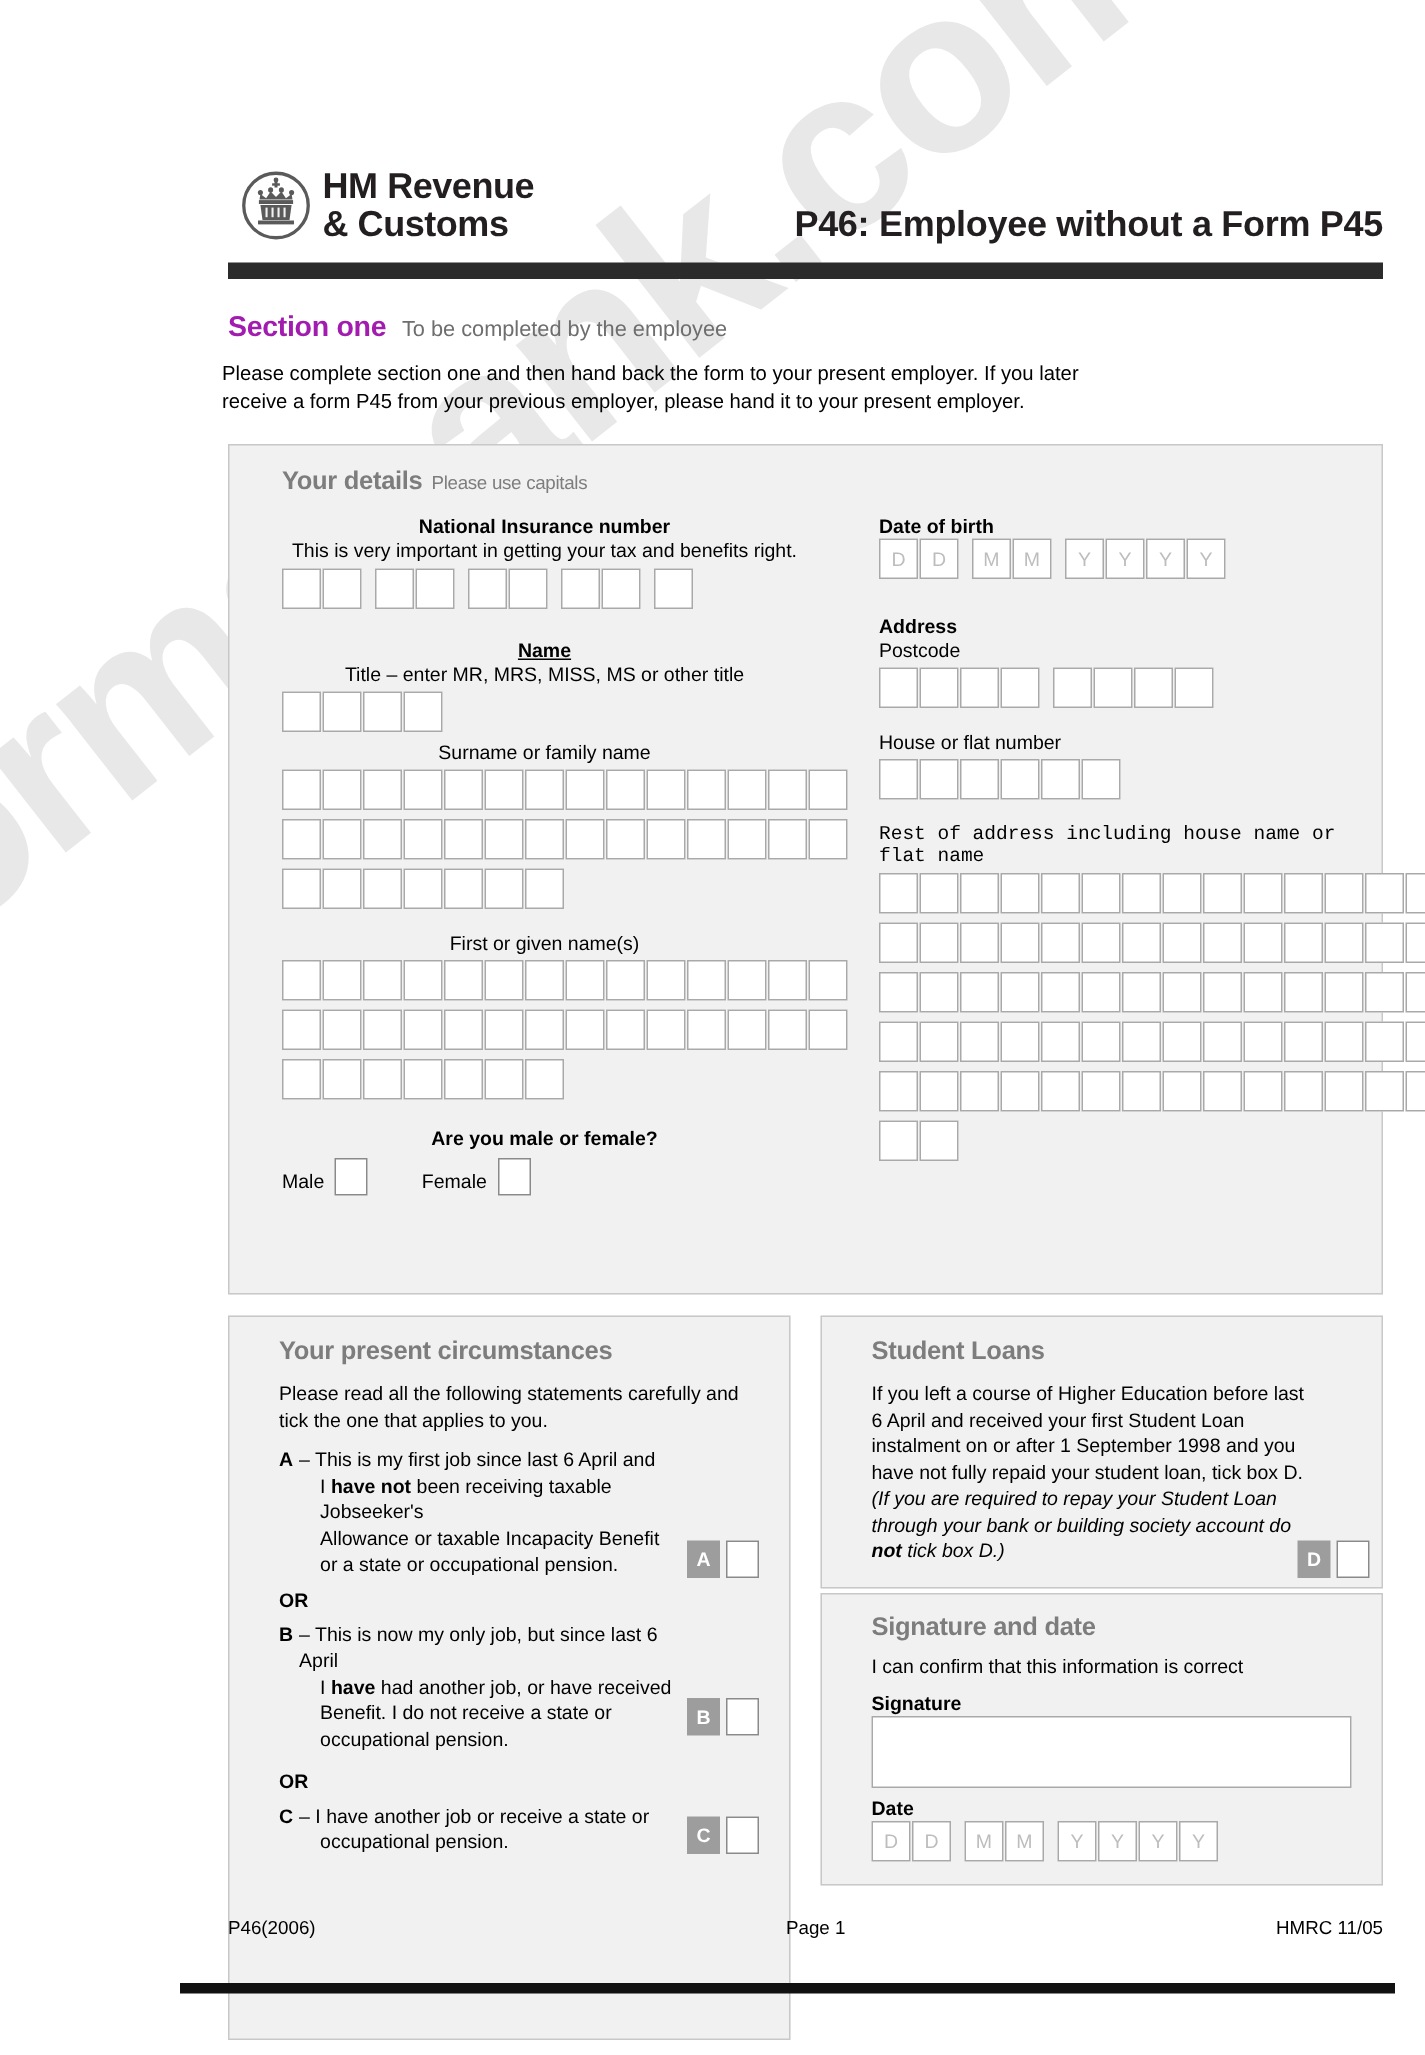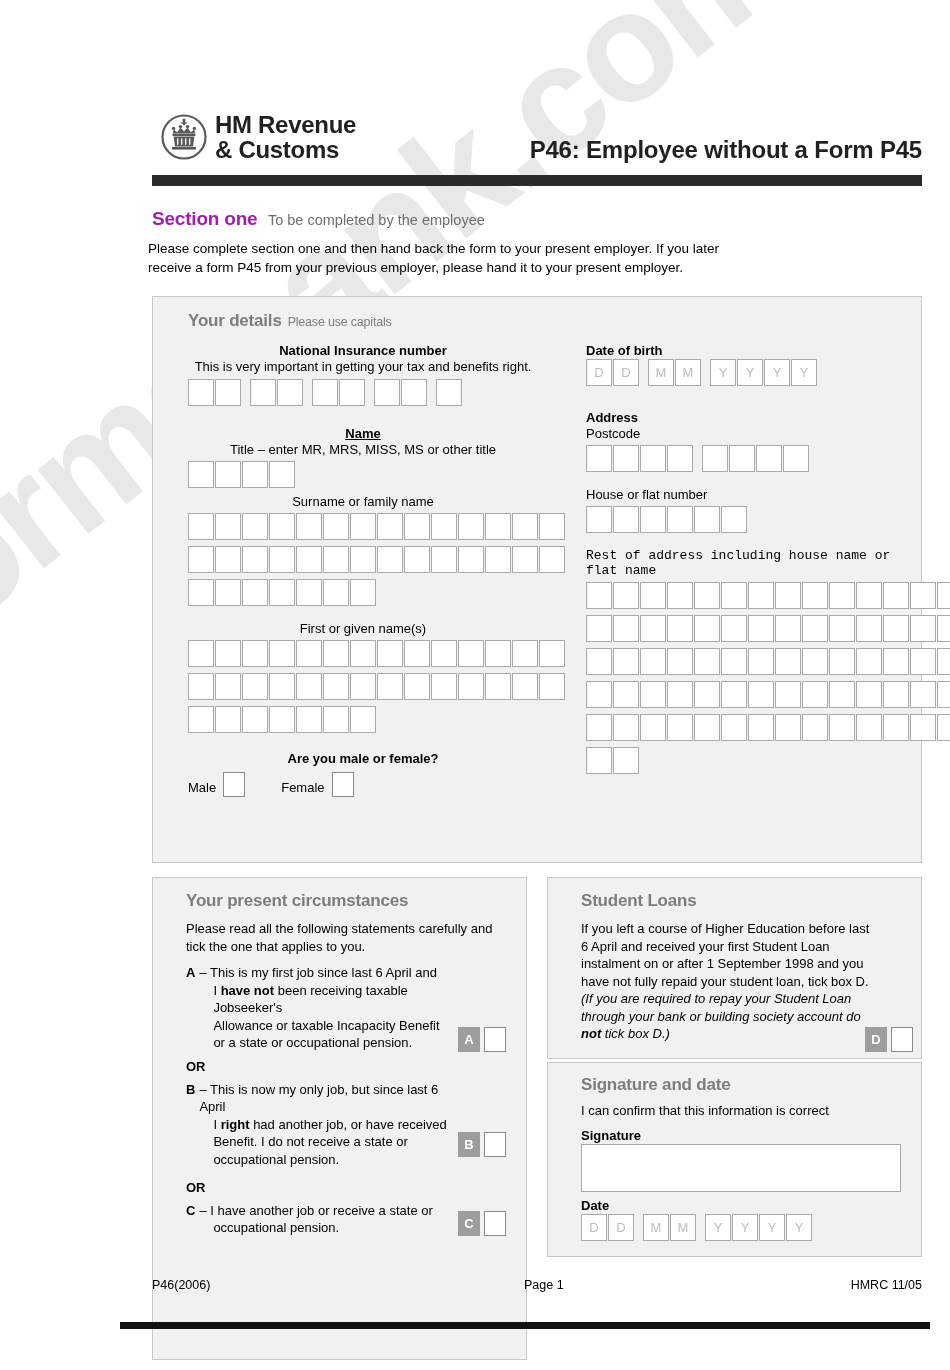--- a/index.html
+++ b/index.html
@@ -622,21 +622,21 @@
             <div class="tick-letter">A</div>
             <div class="chk"></div>
           </div>
         </div>
         <div class="or">OR</div>
 
         <div class="stmt" style="min-height:92px;">
           <div class="stmt-letter">B</div>
           <div class="stmt-text">
             <span>– This is now my only job, but since last 6 April</span>
-            <span class="ind"><span>I </span><b>right</b><span> had another job, or have received</span></span>
+            <span class="ind"><span>I </span><b>have</b><span> had another job, or have received</span></span>
             <span class="ind">Benefit. I do not receive a state or</span>
             <span class="ind">occupational pension.</span>
           </div>
           <div class="tick" style="bottom:16px;">
             <div class="tick-letter">B</div>
             <div class="chk"></div>
           </div>
         </div>
         <div class="or">OR</div>
 

